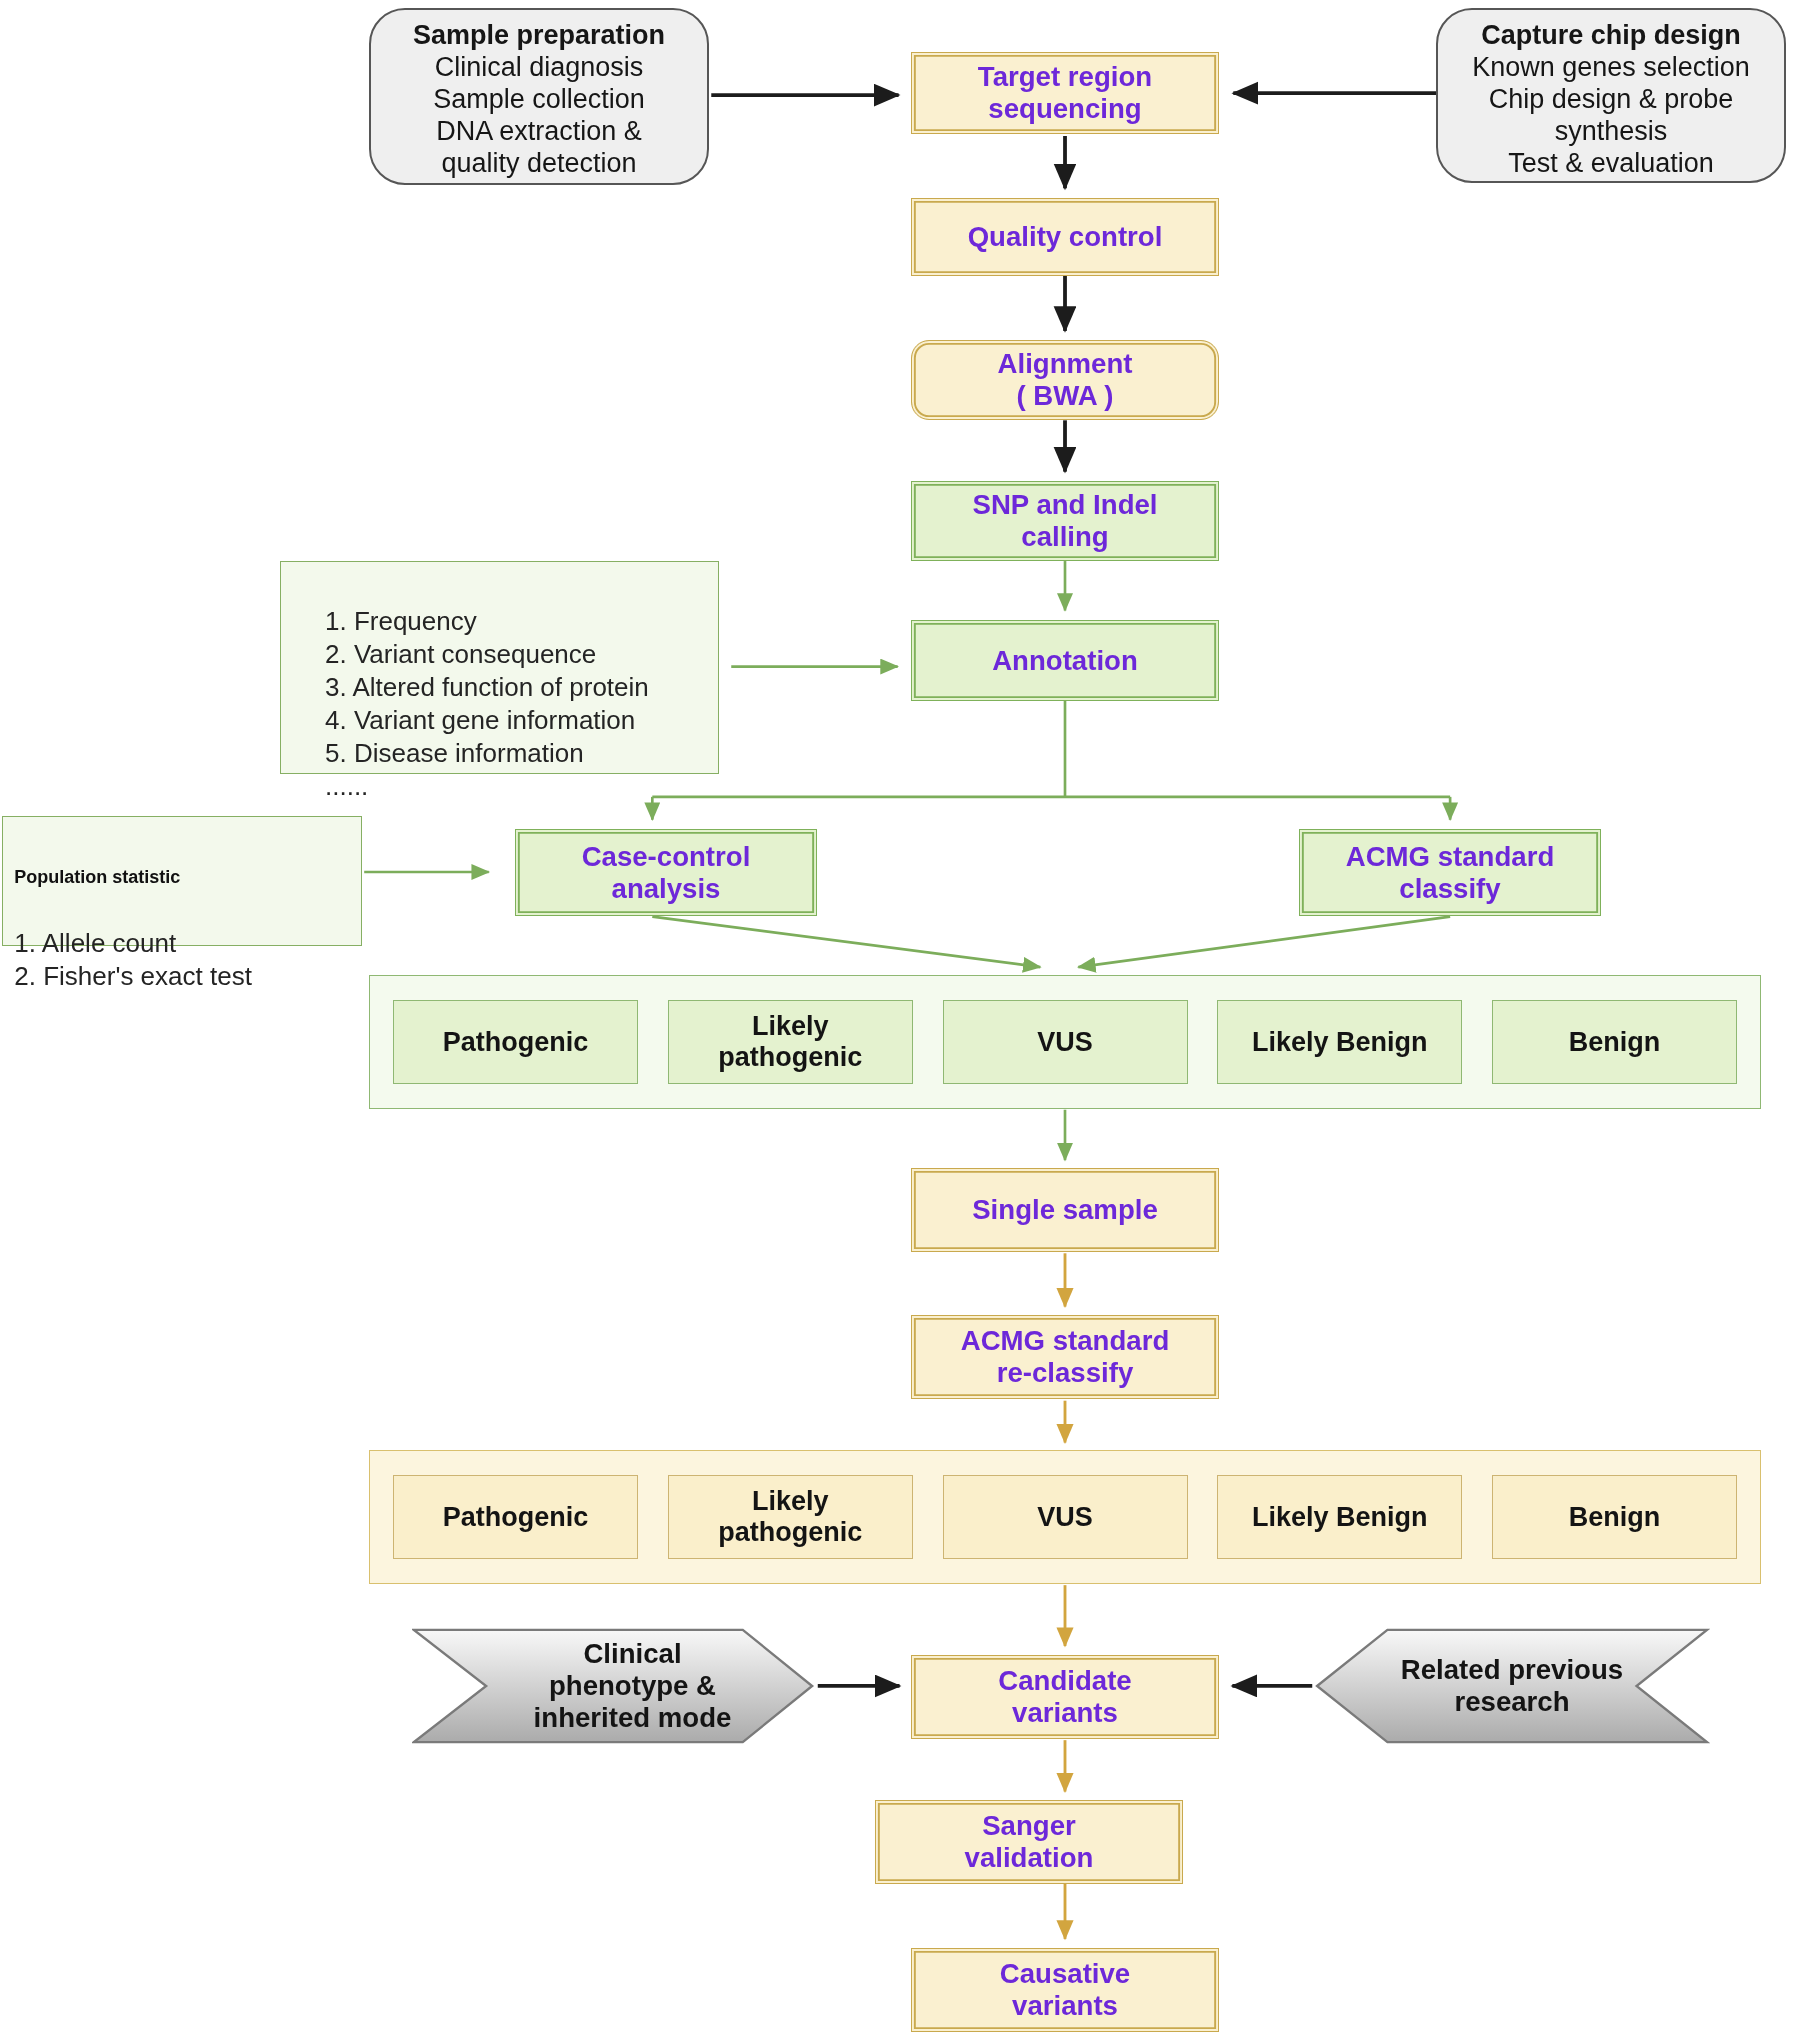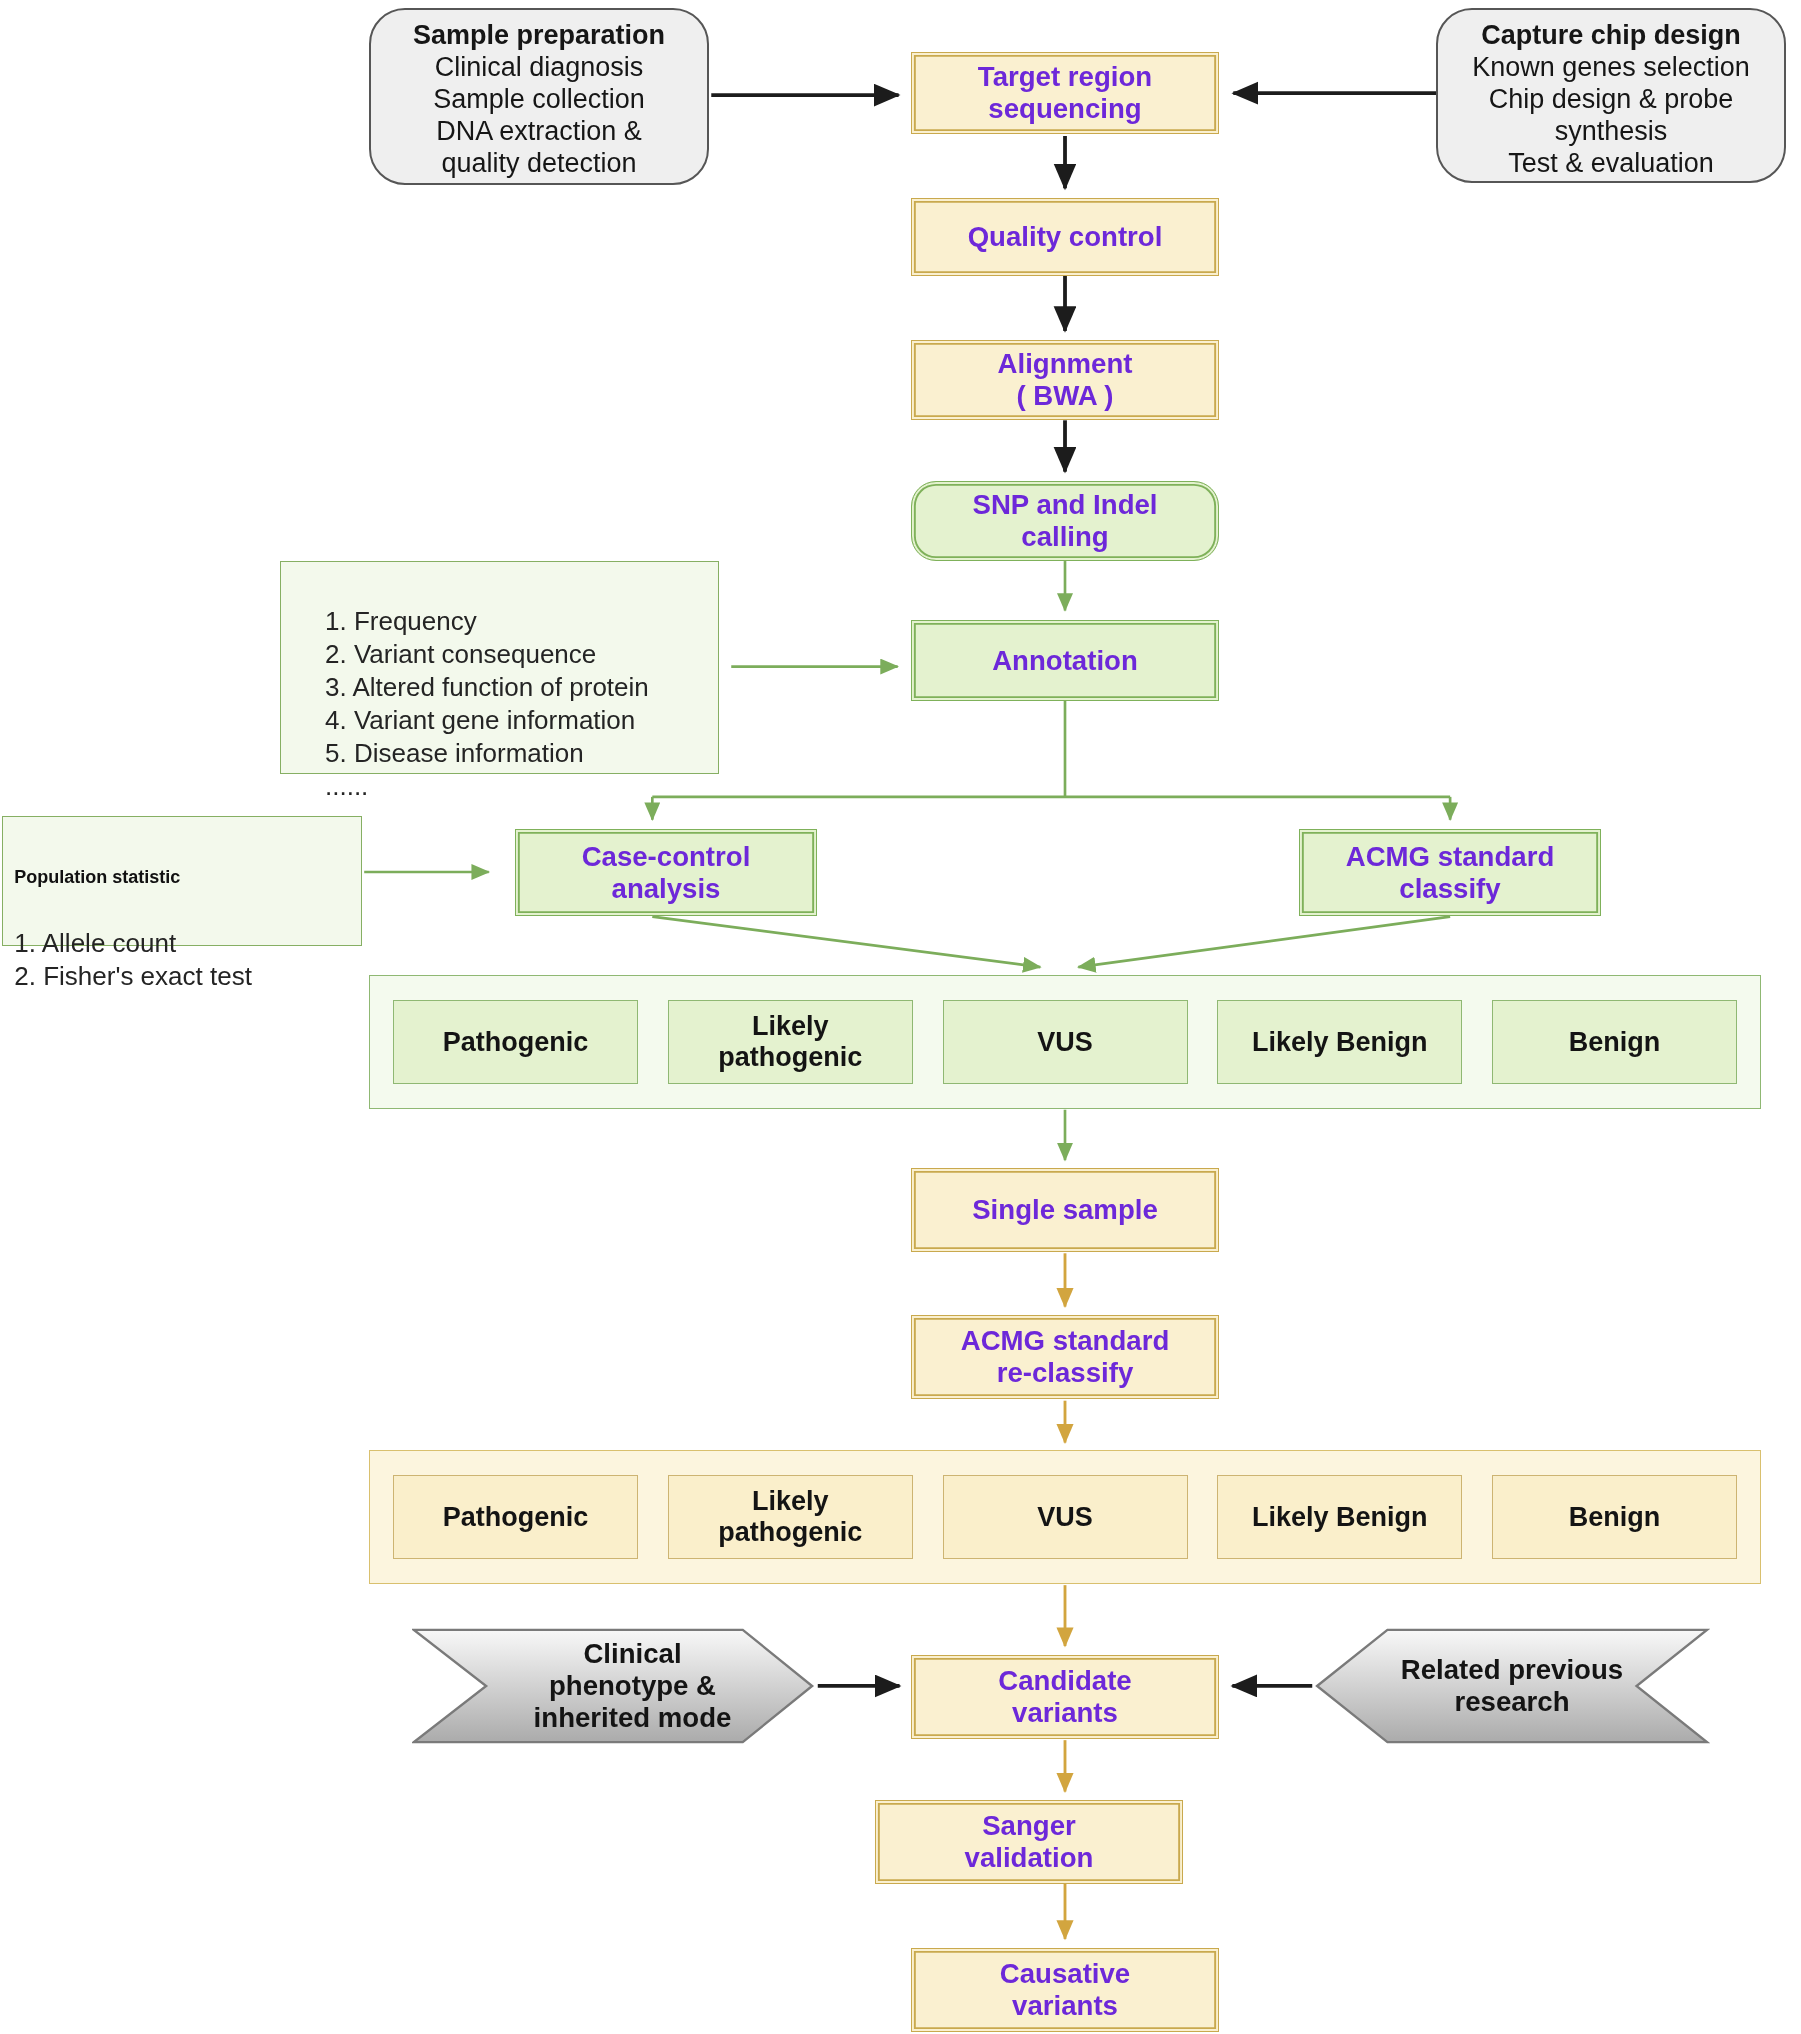--- a/index.html
+++ b/index.html
@@ -132,24 +132,24 @@
     <div class="gb-title">Capture chip design</div>
     <div class="gb-body">Known genes selection
 Chip design &amp; probe
 synthesis
 Test &amp; evaluation</div>
   </div>
 
   <div class="flow orange" style="left:911px; top:52px; width:308px; height:82px;">Target region
 sequencing</div>
   <div class="flow orange" style="left:911px; top:198px; width:308px; height:78px;">Quality control</div>
-  <div class="flow orange" style="left:911px; top:340px; width:308px; height:80px;">Alignment
+  <div class="flow orange" style="left:911px; top:340px; width:308px; height:80px;border-radius:18px;">Alignment
 ( BWA )</div>
 
-  <div class="flow green" style="left:911px; top:481px; width:308px; height:80px;border-radius:25px;">SNP and Indel
+  <div class="flow green" style="left:911px; top:481px; width:308px; height:80px;">SNP and Indel
 calling</div>
   <div class="flow green" style="left:911px; top:620px; width:308px; height:81px;">Annotation</div>
 
   <div class="list-box" style="left:280px; top:561px; width:439px; height:213px; padding:9.5px 9.5px 0 44px;">
     <div>1. Frequency
 2. Variant consequence
 3. Altered function of protein
 4. Variant gene information
 5. Disease information
 ......</div>

